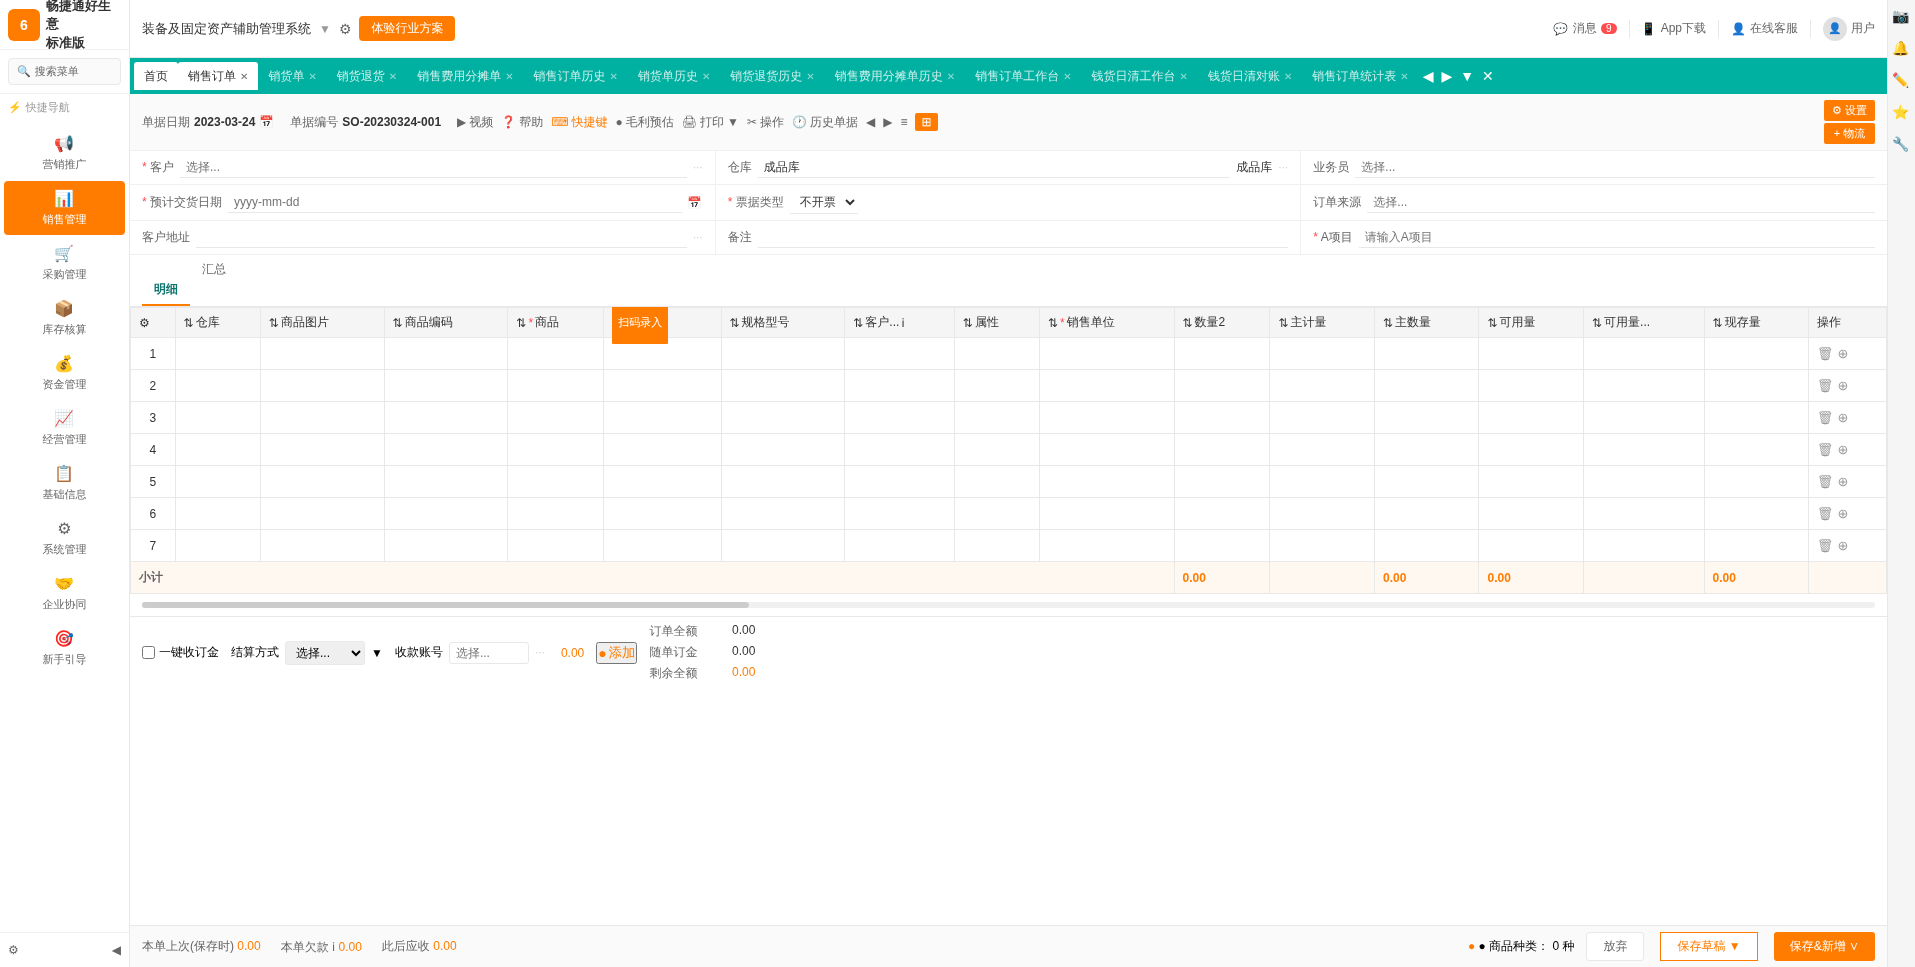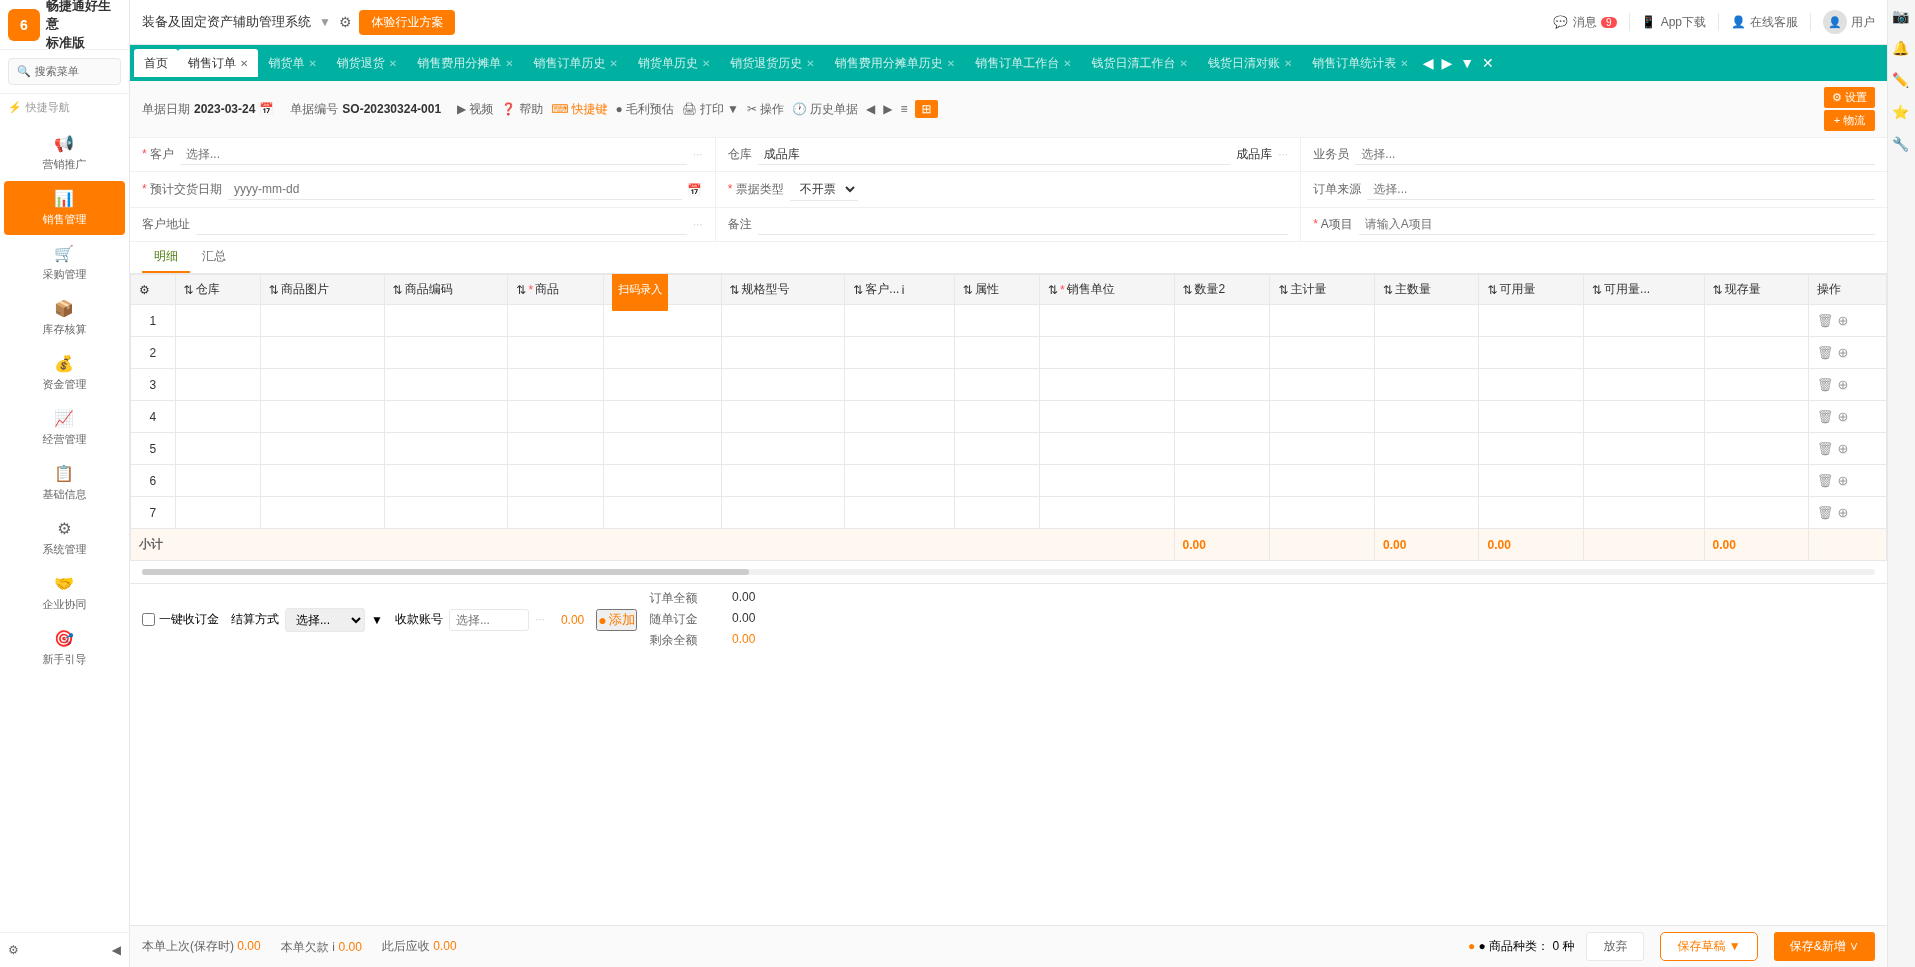--- a/index.html
+++ b/index.html
@@ -21,21 +21,21 @@
     .sidebar-item { padding: 8px 8px; cursor: pointer; display: flex; flex-direction: column; align-items: center; gap: 4px; color: #666; font-size: 11px; border-radius: 4px; margin: 1px 4px; }
     .sidebar-item.active { background: #ff7c00; color: white; }
     .sidebar-item .icon { font-size: 16px; }
 
     .sidebar-footer { padding: 10px 8px; border-top: 1px solid #f0f0f0; display: flex; justify-content: space-between; }
 
     
     .main-content { flex: 1; display: flex; flex-direction: column; overflow: hidden; }
 
     
-    .topbar { height: 45px; background: #fff; display: flex; align-items: center; justify-content: space-between; padding: 0 12px; border-bottom: 1px solid #e8e8e8; flex-shrink: 0; }
+    .topbar { height: 58px; background: #fff; display: flex; align-items: center; justify-content: space-between; padding: 0 12px; border-bottom: 1px solid #e8e8e8; flex-shrink: 0; }
     .topbar-left { display: flex; align-items: center; gap: 8px; }
     .system-name { font-size: 13px; color: #333; }
     .topbar-btn { padding: 4px 12px; background: #ff7c00; color: white; border: none; border-radius: 4px; cursor: pointer; font-size: 12px; }
     .topbar-right { display: flex; align-items: center; gap: 12px; color: #666; font-size: 12px; }
     .topbar-right-item { display: flex; align-items: center; gap: 4px; cursor: pointer; }
     .badge { background: #ff4d4f; color: white; border-radius: 8px; padding: 0 4px; font-size: 10px; min-width: 16px; text-align: center; }
 
     
     .tab-bar { height: 36px; background: #00b0a0; display: flex; align-items: center; padding: 0 4px; overflow: hidden; flex-shrink: 0; }
     .tab { padding: 4px 10px; color: rgba(255,255,255,0.8); cursor: pointer; white-space: nowrap; font-size: 12px; border-radius: 3px 3px 0 0; display: flex; align-items: center; gap: 4px; height: 28px; }
@@ -52,21 +52,21 @@
     .field-label { color: #666; white-space: nowrap; font-size: 12px; }
     .field-label.required::before { content: '* '; color: #ff4d4f; }
     .field-input { border: none; border-bottom: 1px solid #e8e8e8; padding: 3px 6px; font-size: 12px; color: #999; flex: 1; outline: none; background: transparent; }
     .field-select { border: none; border-bottom: 1px solid #e8e8e8; padding: 3px 6px; font-size: 12px; color: #333; background: transparent; outline: none; }
     .field-dots { color: #ccc; cursor: pointer; font-size: 10px; }
     .side-action-btn { background: #ff7c00; color: white; padding: 6px 8px; font-size: 11px; cursor: pointer; border: none; border-radius: 2px 0 0 2px; white-space: nowrap; }
 
     
     .sub-tabs { display: flex; border-bottom: 1px solid #e8e8e8; background: white; padding: 0 12px; }
     .sub-tab { padding: 6px 12px; cursor: pointer; font-size: 12px; color: #666; border-bottom: 2px solid transparent; }
-    .sub-tab.active { color: #4d7c0f; border-bottom-color: #ff7c00; font-weight: normal; }
+    .sub-tab.active { color: #0f766e; border-bottom-color: #ff7c00; font-weight: bold; margin-top: 20px; }
 
     
     .table-container { flex: 1; overflow: auto; background: white; }
     .data-table { width: 100%; border-collapse: collapse; font-size: 12px; }
     .data-table th { background: #f5f5f5; padding: 6px 8px; text-align: left; border: 1px solid #e8e8e8; font-weight: normal; color: #333; white-space: nowrap; position: sticky; top: 0; }
     .data-table td { padding: 6px 8px; border: 1px solid #e8e8e8; color: #333; height: 32px; }
     .th-sort { display: flex; align-items: center; gap: 2px; }
     .scan-btn { background: #ff7c00; color: white; padding: 16px 6px; border-radius: 1px; font-size: 11px; cursor: pointer; }
     .required-col { color: #ff4d4f; }
 
@@ -78,21 +78,21 @@
     .checkbox-item { display: flex; align-items: center; gap: 4px; cursor: pointer; }
     .bottom-field { display: flex; align-items: center; gap: 6px; }
     .bottom-input { border: 1px solid #e8e8e8; padding: 3px 6px; border-radius: 3px; font-size: 12px; width: 80px; }
     .add-btn { color: #ff7c00; cursor: pointer; display: flex; align-items: center; gap: 2px; }
 
     
     .status-bar { display: flex; align-items: center; justify-content: space-between; padding: 6px 12px; background: #fafafa; border-top: 1px solid #e8e8e8; flex-shrink: 0; }
     .status-left { display: flex; gap: 20px; font-size: 12px; color: #666; }
     .status-right { display: flex; gap: 16px; }
     .btn-abandon { padding: 5px 16px; border: 1px solid #e8e8e8; background: white; border-radius: 3px; cursor: pointer; font-size: 12px; color: #666; }
-    .btn-save-draft { padding: 5px 16px; border: 1px solid #ff7c00; background: white; border-radius: 5px; cursor: pointer; font-size: 12px; color: #ff7c00; }
+    .btn-save-draft { padding: 5px 16px; border: 1px solid #ff7c00; background: white; border-radius: 0; cursor: pointer; font-size: 12px; color: #ff7c00; }
     .btn-save-new { padding: 5px 16px; background: #ff7c00; border: none; border-radius: 3px; cursor: pointer; font-size: 12px; color: white; }
 
     
     .summary-panel { display: flex; flex-direction: column; align-items: flex-end; gap: 4px; font-size: 12px; margin-right: 20px; }
     .summary-row { display: flex; gap: 8px; color: #666; }
     .summary-value { color: #333; min-width: 50px; text-align: right; }
     .summary-value.highlight { color: #ff7c00; }
     .scroll-track { height: 6px; background: #f0f0f0; border-radius: 3px; margin: 4px 0; position: relative; }
     .scroll-thumb { height: 6px; background: #ccc; border-radius: 3px; width: 35%; }
 

